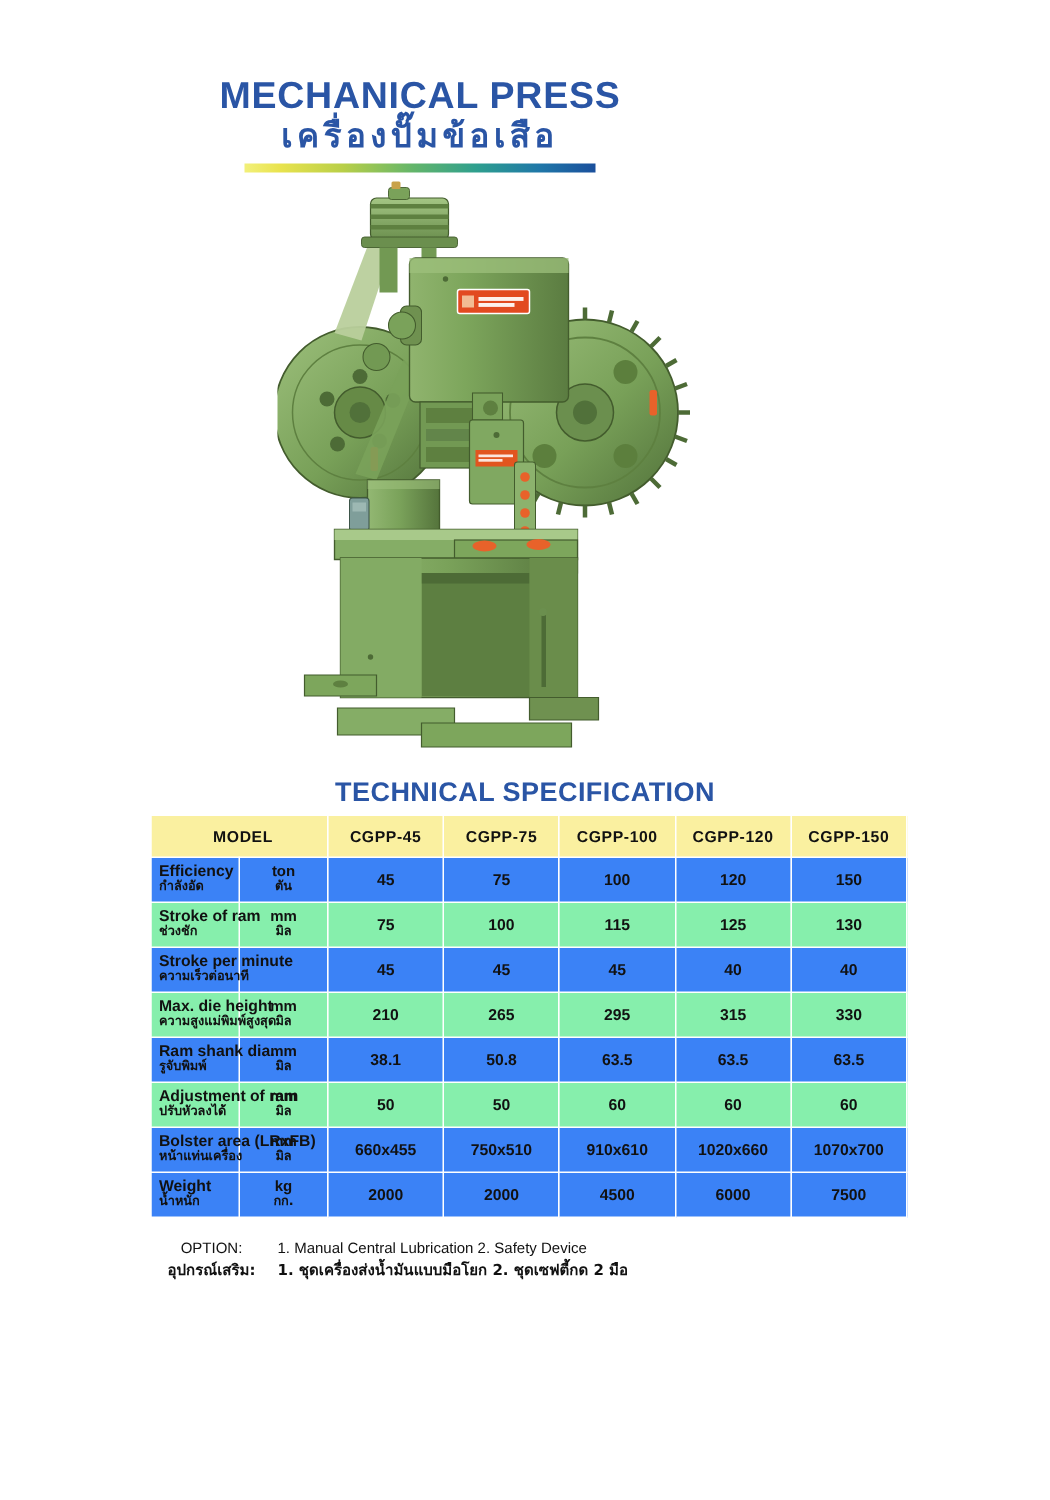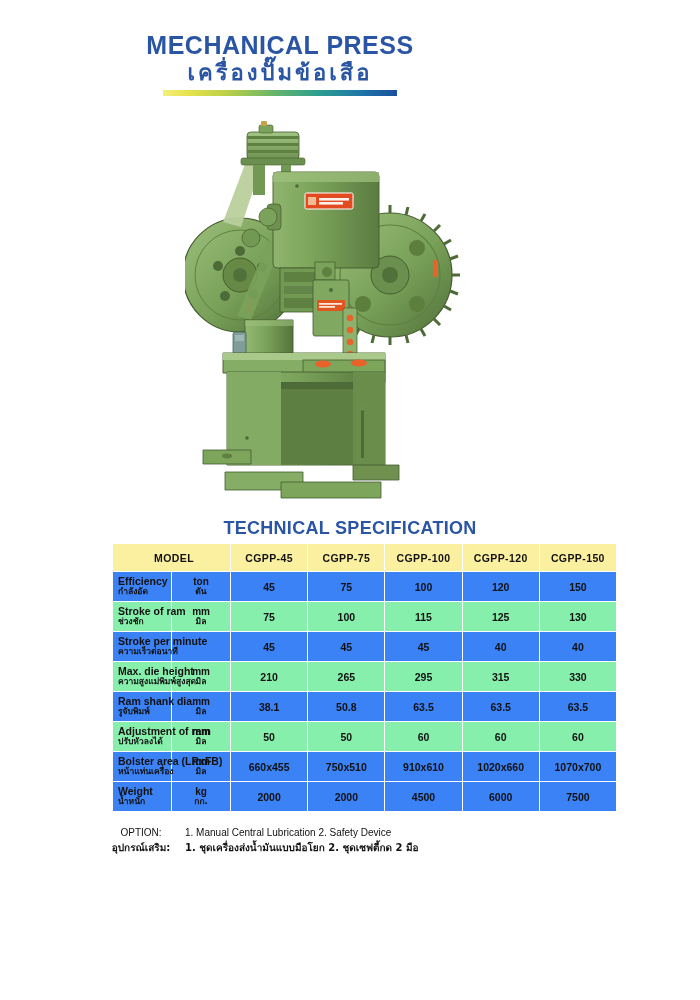--- a/index.html
+++ b/index.html
@@ -11,21 +11,21 @@
   body {
     width: 700px; height: 1000px;
     position: relative;
     font-family: "Liberation Sans", "DejaVu Sans", sans-serif;
     overflow: hidden;
   }
 
   
   .header {
     position: absolute;
-    top: 32px; left: 0; width: 560px;
+    top: 51px; left: 0; width: 560px;
     text-align: center;
   }
   .title-en {
     font-size: 25px;
     font-weight: bold;
     color: #2a55a5;
     letter-spacing: 0.5px;
     line-height: 1.05;
     font-family: "Liberation Sans", "DejaVu Sans", sans-serif;
   }
@@ -63,21 +63,20 @@
     color: #2a55a5;
     letter-spacing: 0.3px;
   }
 
   table.spec {
     position: absolute;
     top: 543px; left: 100px;
     width: 505px;
     border-collapse: collapse;
     table-layout: fixed;
-    margin-left: 12px;
   }
   table.spec td, table.spec th {
     border: 1px solid #ffffff;
     padding: 0;
     vertical-align: middle;
   }
   .row-head td {
     background: #faf0a0;
     height: 28px;
     text-align: center;

